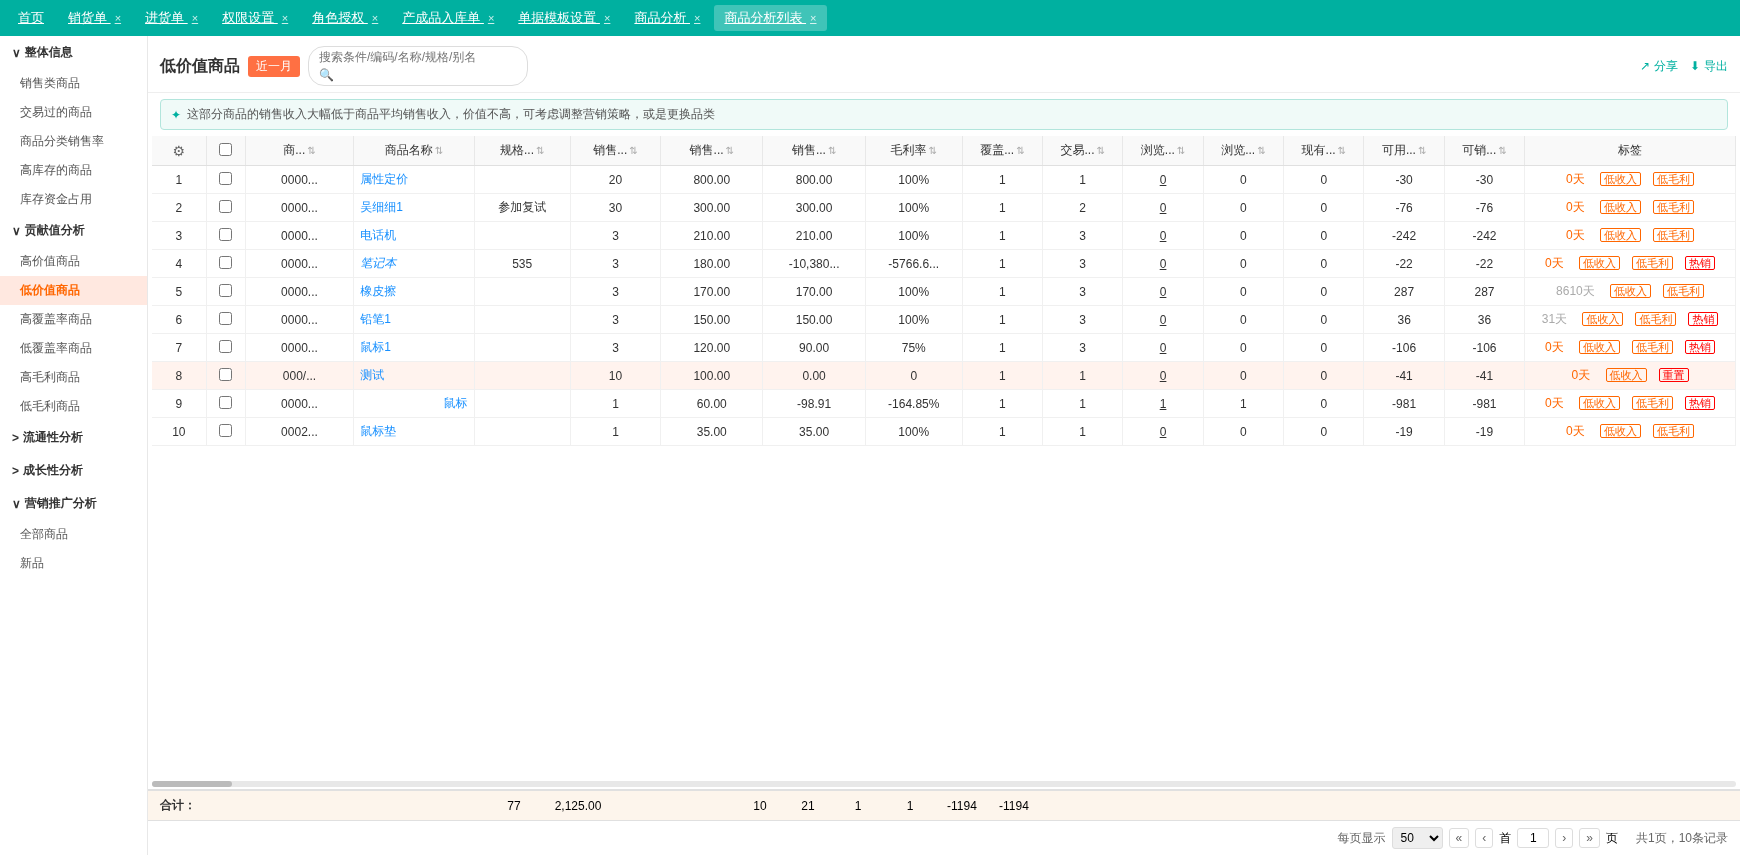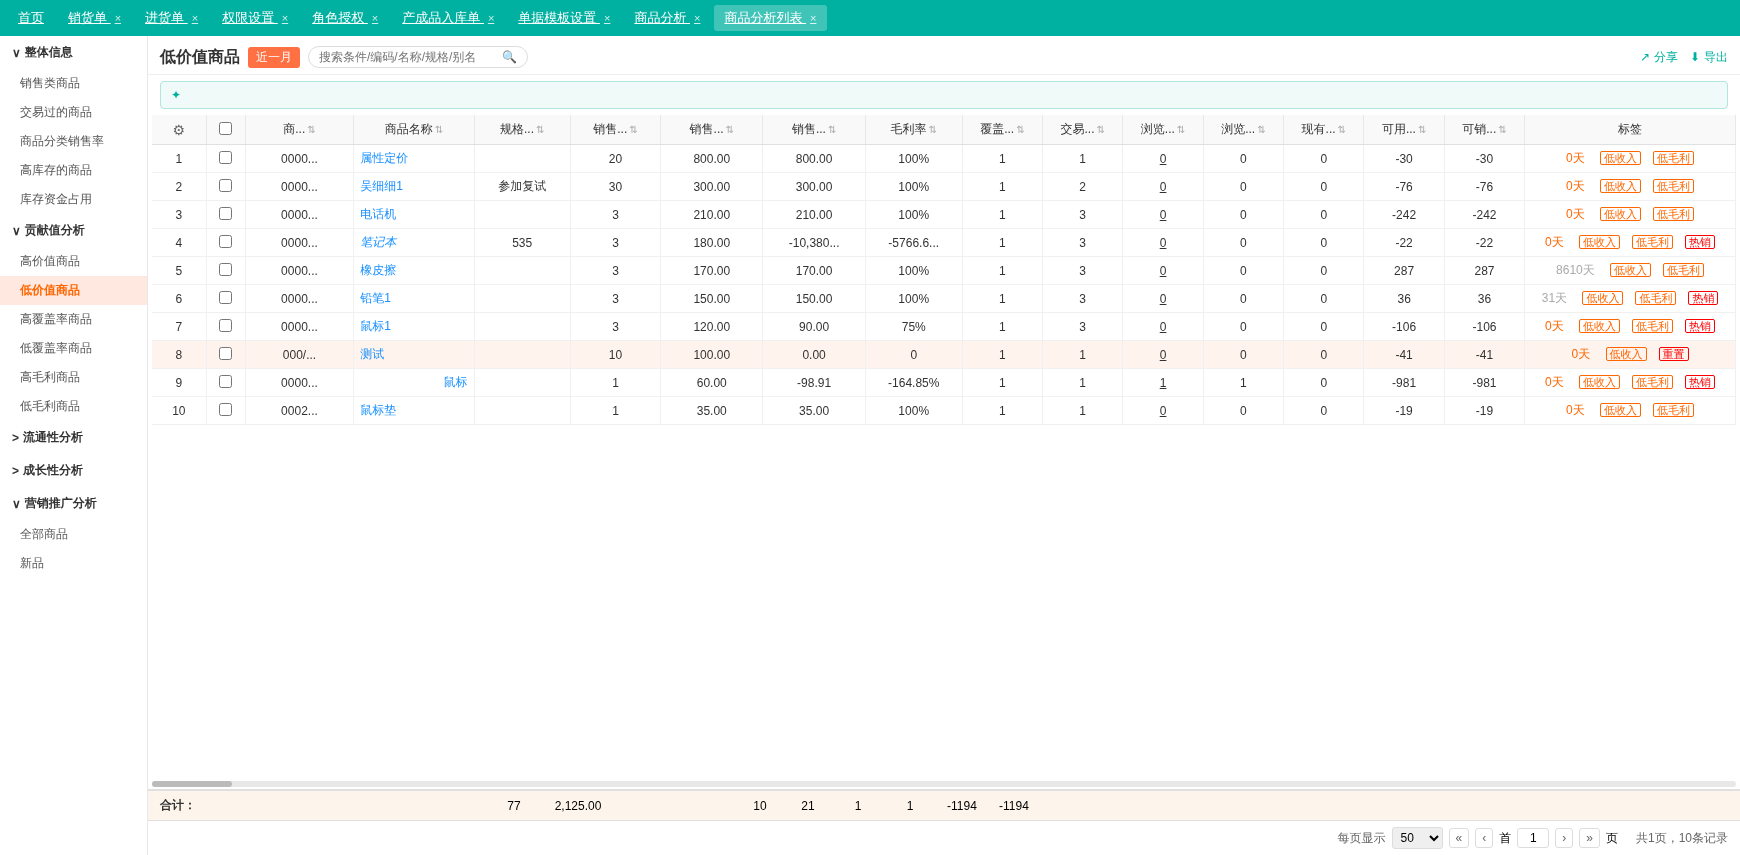--- a/index.html
+++ b/index.html
@@ -91,20 +91,21 @@
     .search-box {
       border: 1px solid #ddd;
       border-radius: 16px;
       padding: 3px 10px;
       width: 220px;
       outline: none;
       color: #999;
       display: flex;
       align-items: flex-start;
       gap: 4px;
+      flex-direction: column;
     }
     .search-input {
       border: none;
       outline: none;
       color: #999;
       font-size: 12px;
       width: 180px;
     }
     .header-actions {
       margin-left: auto;
@@ -333,20 +334,21 @@
         </div>
         <div class="action-btn">
           <span>⬇</span>
           <span>导出</span>
         </div>
       </div>
     </div>
 
     <div class="info-bar">
       <span class="info-icon">✦</span>
+      <span>这部分商品的销售收入大幅低于商品平均销售收入，价值不高，可考虑调整营销策略，或是更换品类</span>
     </div>
 
     <div class="table-container">
       <table>
         <thead>
           <tr>
             <th class="col-num"><span class="gear-icon">⚙</span></th>
             <th class="checkbox-cell"><input type="checkbox" style=""></th>
             <th class="col-code"><span class="col-sort">商... <span class="sort-icon">⇅</span></span></th>
             <th class="col-name"><span class="col-sort">商品名称 <span class="sort-icon">⇅</span></span></th>

